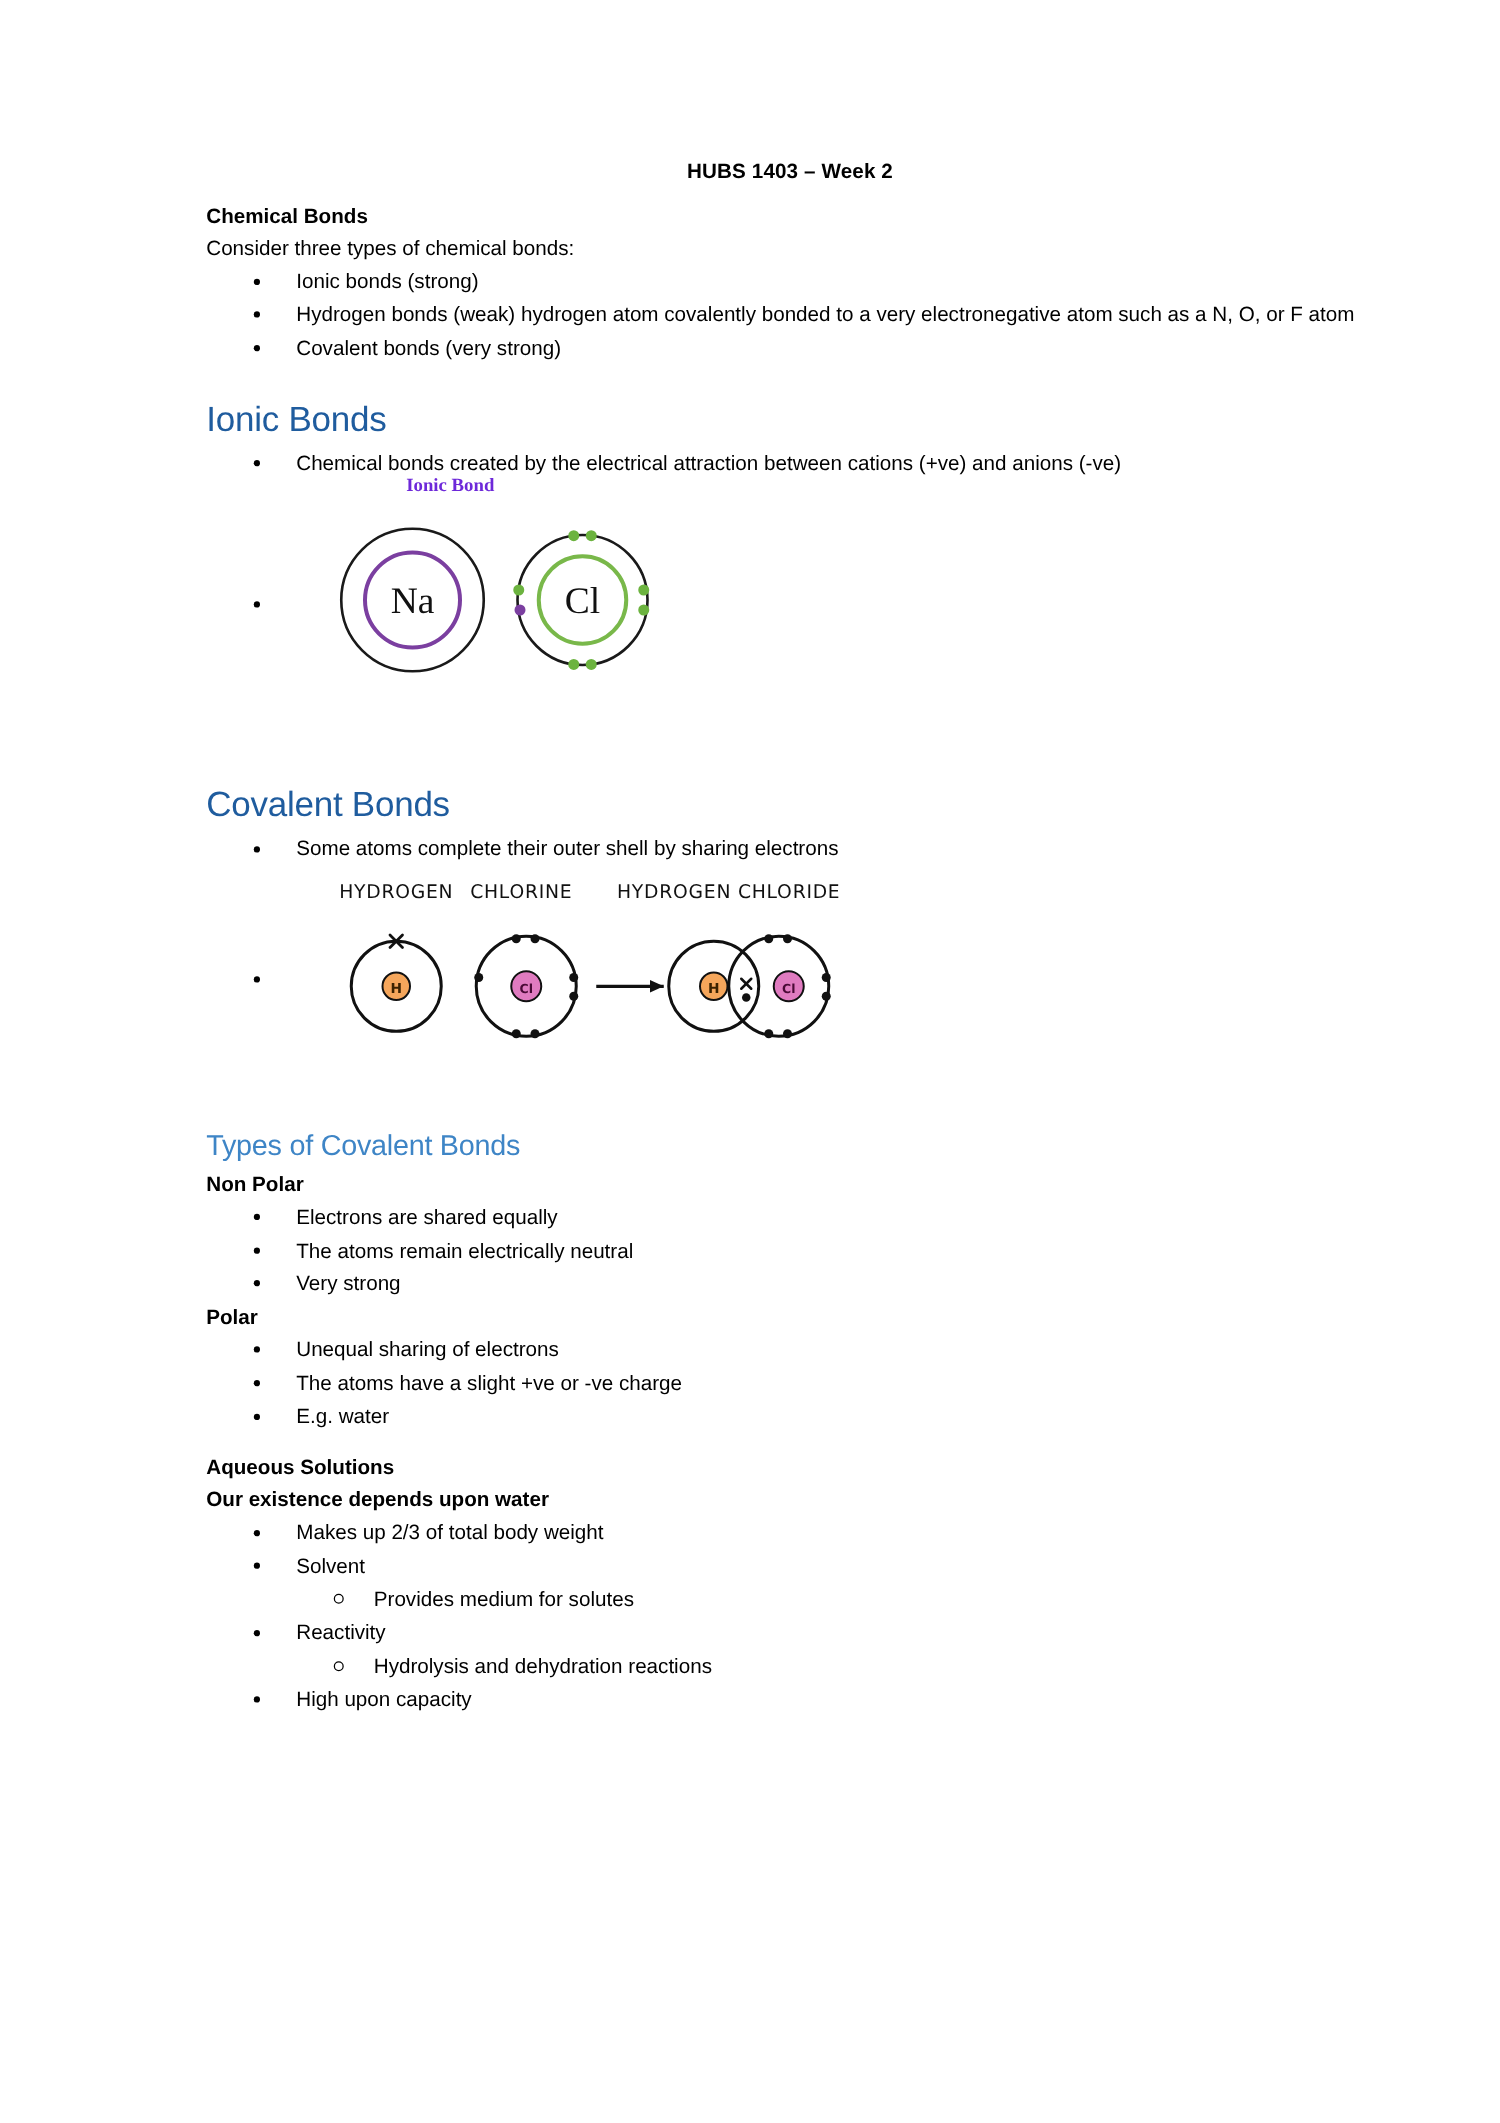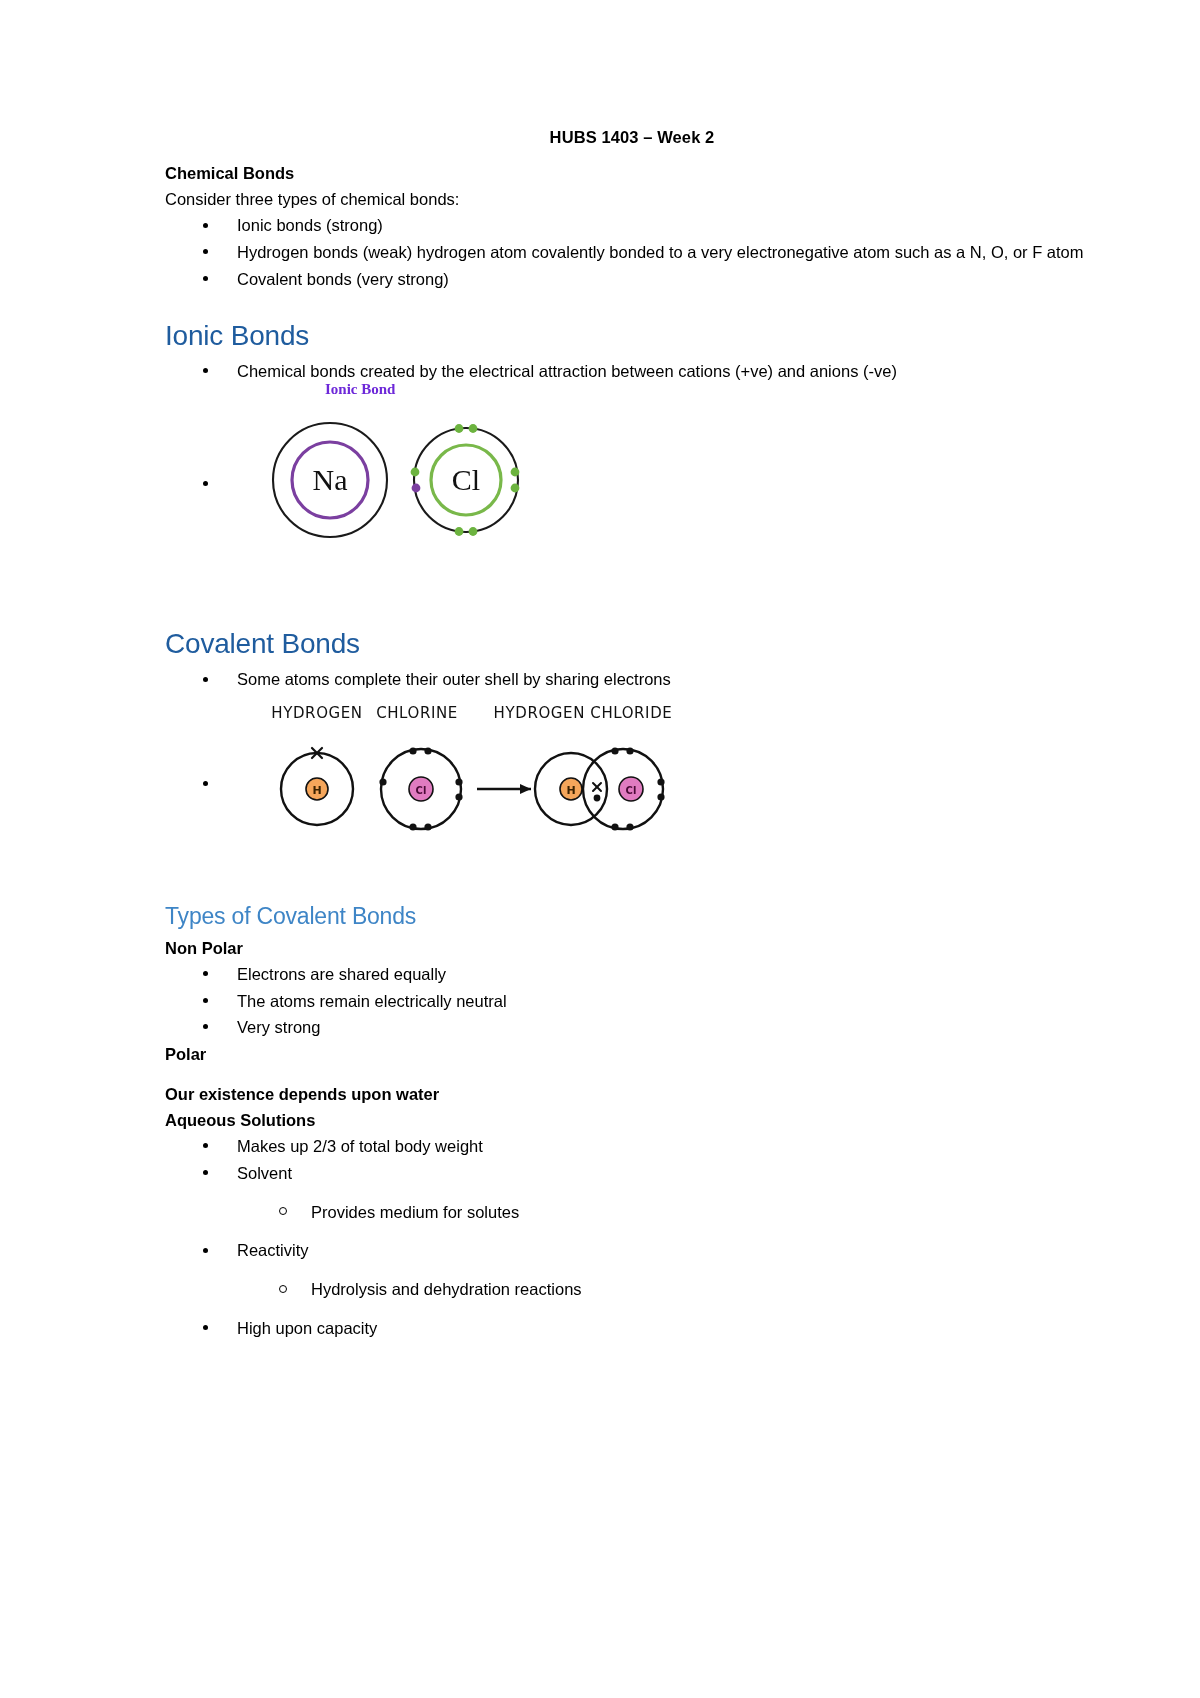--- a/index.html
+++ b/index.html
@@ -81,21 +81,21 @@
     position: absolute;
     left: 38px;
     top: 0.62em;
     width: 5px;
     height: 5px;
     background: #000;
     border-radius: 50%;
   }
   ul.b2 {
     list-style: none;
-    margin: 12px;
+    margin: 0;
     padding: 0;
   }
   ul.b2 > li {
     position: relative;
     padding-left: 62px;
     font-size: 16.5px;
     line-height: 1.62;
   }
   ul.b2 > li > .bullet-ring {
     position: absolute;
@@ -298,25 +298,30 @@
     <h3 class="sub-heading">Types of Covalent Bonds</h3>
 
     <div class="bold-line">Non Polar</div>
     <ul class="b1">
       <li><span class="bullet-dot"></span><span>Electrons are shared equally</span></li>
       <li><span class="bullet-dot"></span><span>The atoms remain electrically neutral</span></li>
       <li><span class="bullet-dot"></span><span>Very strong</span></li>
     </ul>
 
     <div class="bold-line">Polar</div>
+    <ul class="b1">
+      <li><span class="bullet-dot"></span><span>Unequal sharing of electrons</span></li>
+      <li><span class="bullet-dot"></span><span>The atoms have a slight +ve or -ve charge</span></li>
+      <li><span class="bullet-dot"></span><span>E.g. water</span></li>
+    </ul>
 
     <div class="spacer-sm"></div>
 
+    <div class="bold-line">Aqueous Solutions</div>
     <div class="bold-line">Our existence depends upon water</div>
-    <div class="bold-line">Aqueous Solutions</div>
     <ul class="b1">
       <li><span class="bullet-dot"></span><span>Makes up 2/3 of total body weight</span></li>
       <li><span class="bullet-dot"></span><span>Solvent</span>
         <ul class="b2">
           <li><span class="bullet-ring"></span><span>Provides medium for solutes</span></li>
         </ul>
       </li>
       <li><span class="bullet-dot"></span><span>Reactivity</span>
         <ul class="b2">
           <li><span class="bullet-ring"></span><span>Hydrolysis and dehydration reactions</span></li>

